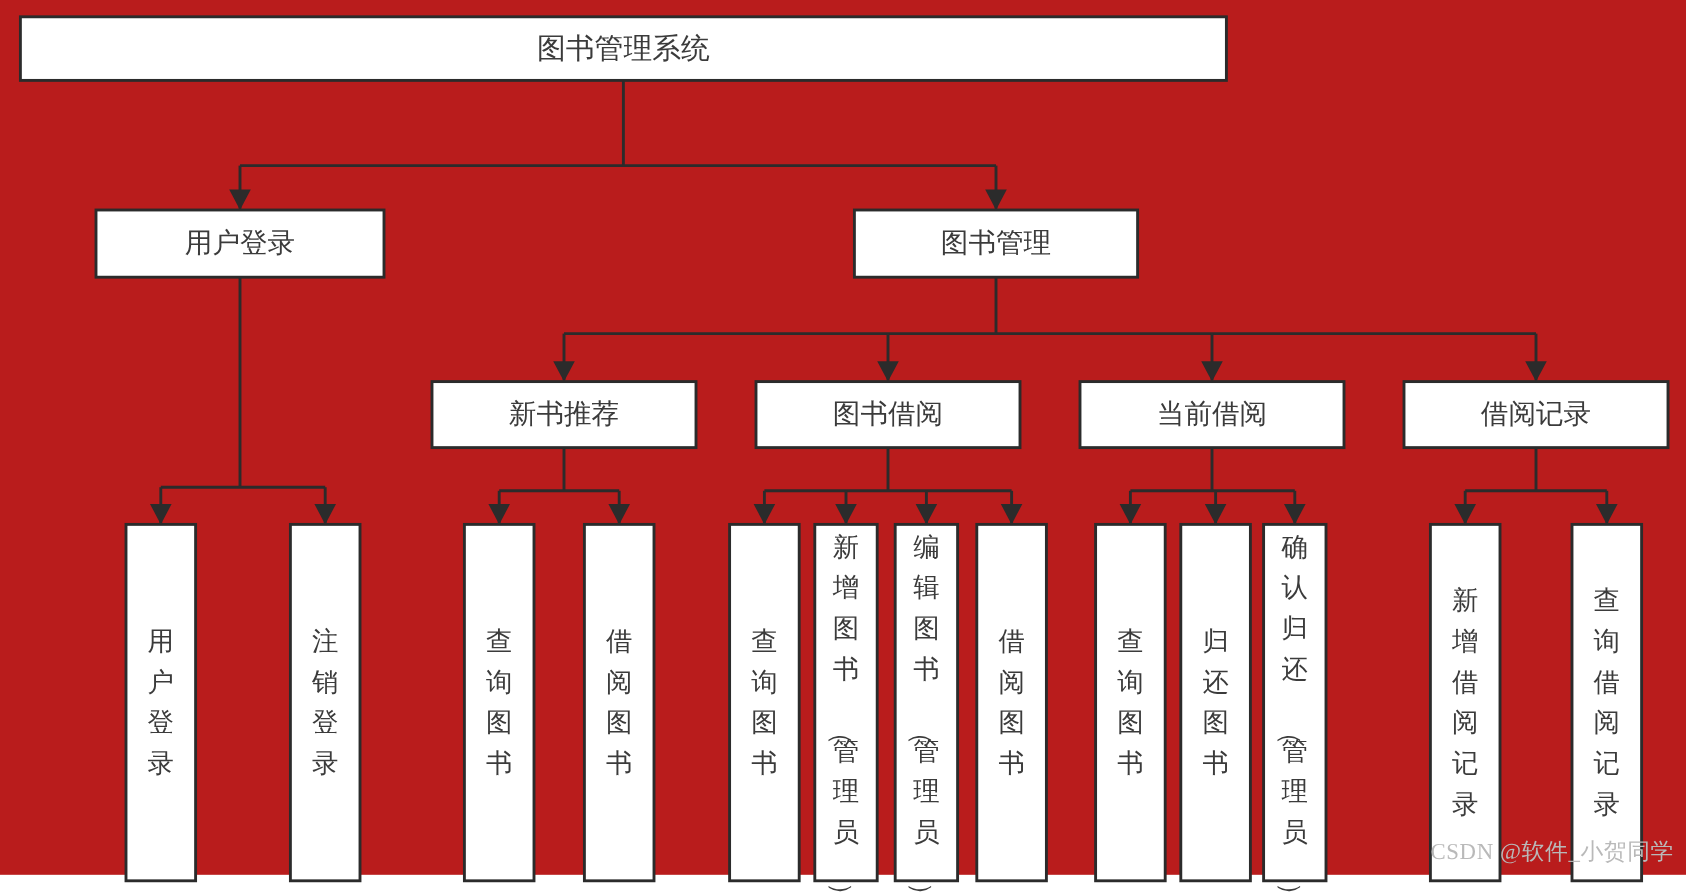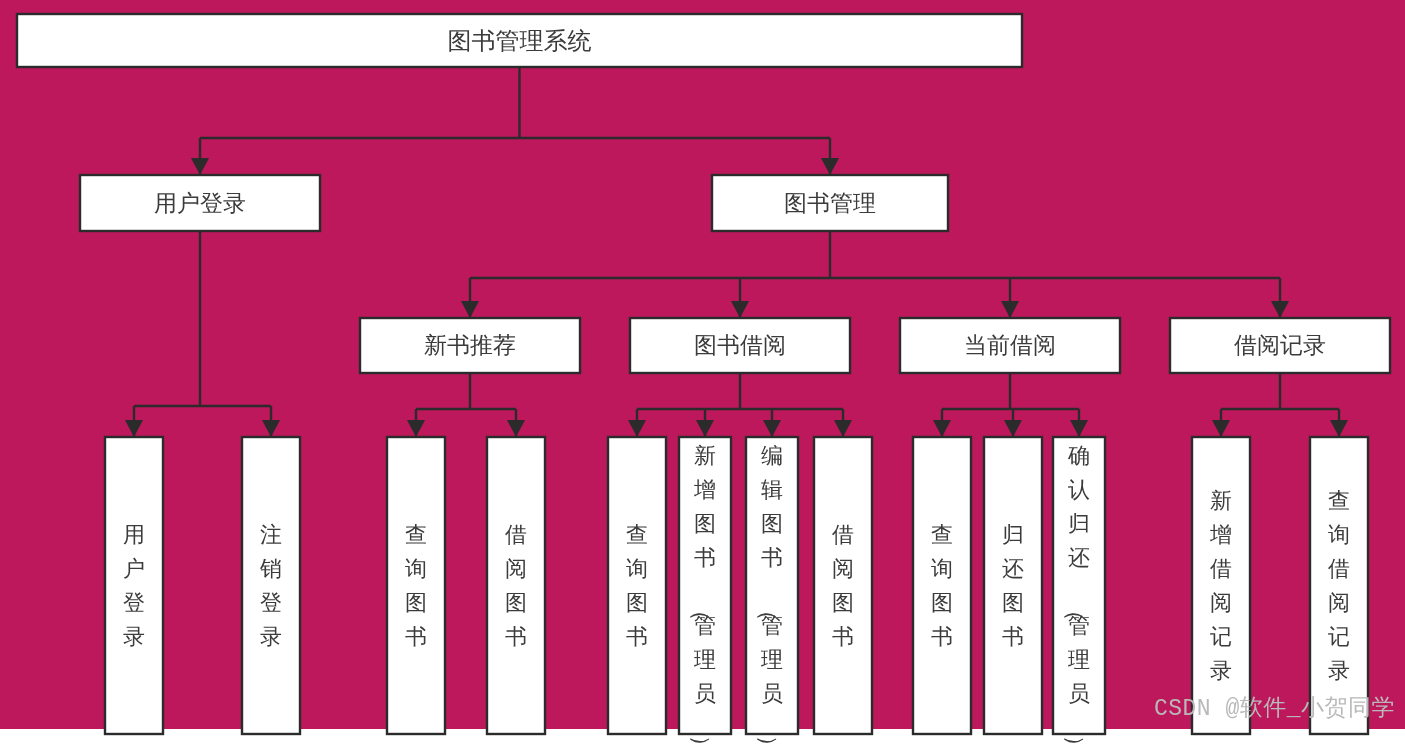--- a/index.html
+++ b/index.html
@@ -11,21 +11,21 @@
   body {
     width: 1405px;
     height: 747px;
     font-family: "DejaVu Sans", "Liberation Sans", sans-serif;
     overflow: hidden;
   }
   #diagram-root {
     position: relative;
     width: 1405px;
     height: 729px;
-    background: #be185d;
+    background: #b91c1c;
   }
   svg#flow-svg {
     position: absolute;
     left: 0;
     top: 0;
     width: 1405px;
     height: 747px;
   }
   .node-rect {
     fill: #ffffff;
@@ -55,22 +55,22 @@
     stroke-linecap: butt;
   }
   .edge-arrow {
     fill: #2b2b2b;
     stroke: none;
   }
   .watermark-text {
     position: absolute;
     right: 10px;
     bottom: 6px;
-    font-family: Liberation Mono, monospace;
-    font-size: 23px;
+    font-family: Liberation Serif, serif;
+    font-size: 19px;
     color: #b9b9b9;
     white-space: nowrap;
     letter-spacing: 0.5px;
   }
 </style>
 </head>
 <body>
 
 <div id="diagram-root">
 

